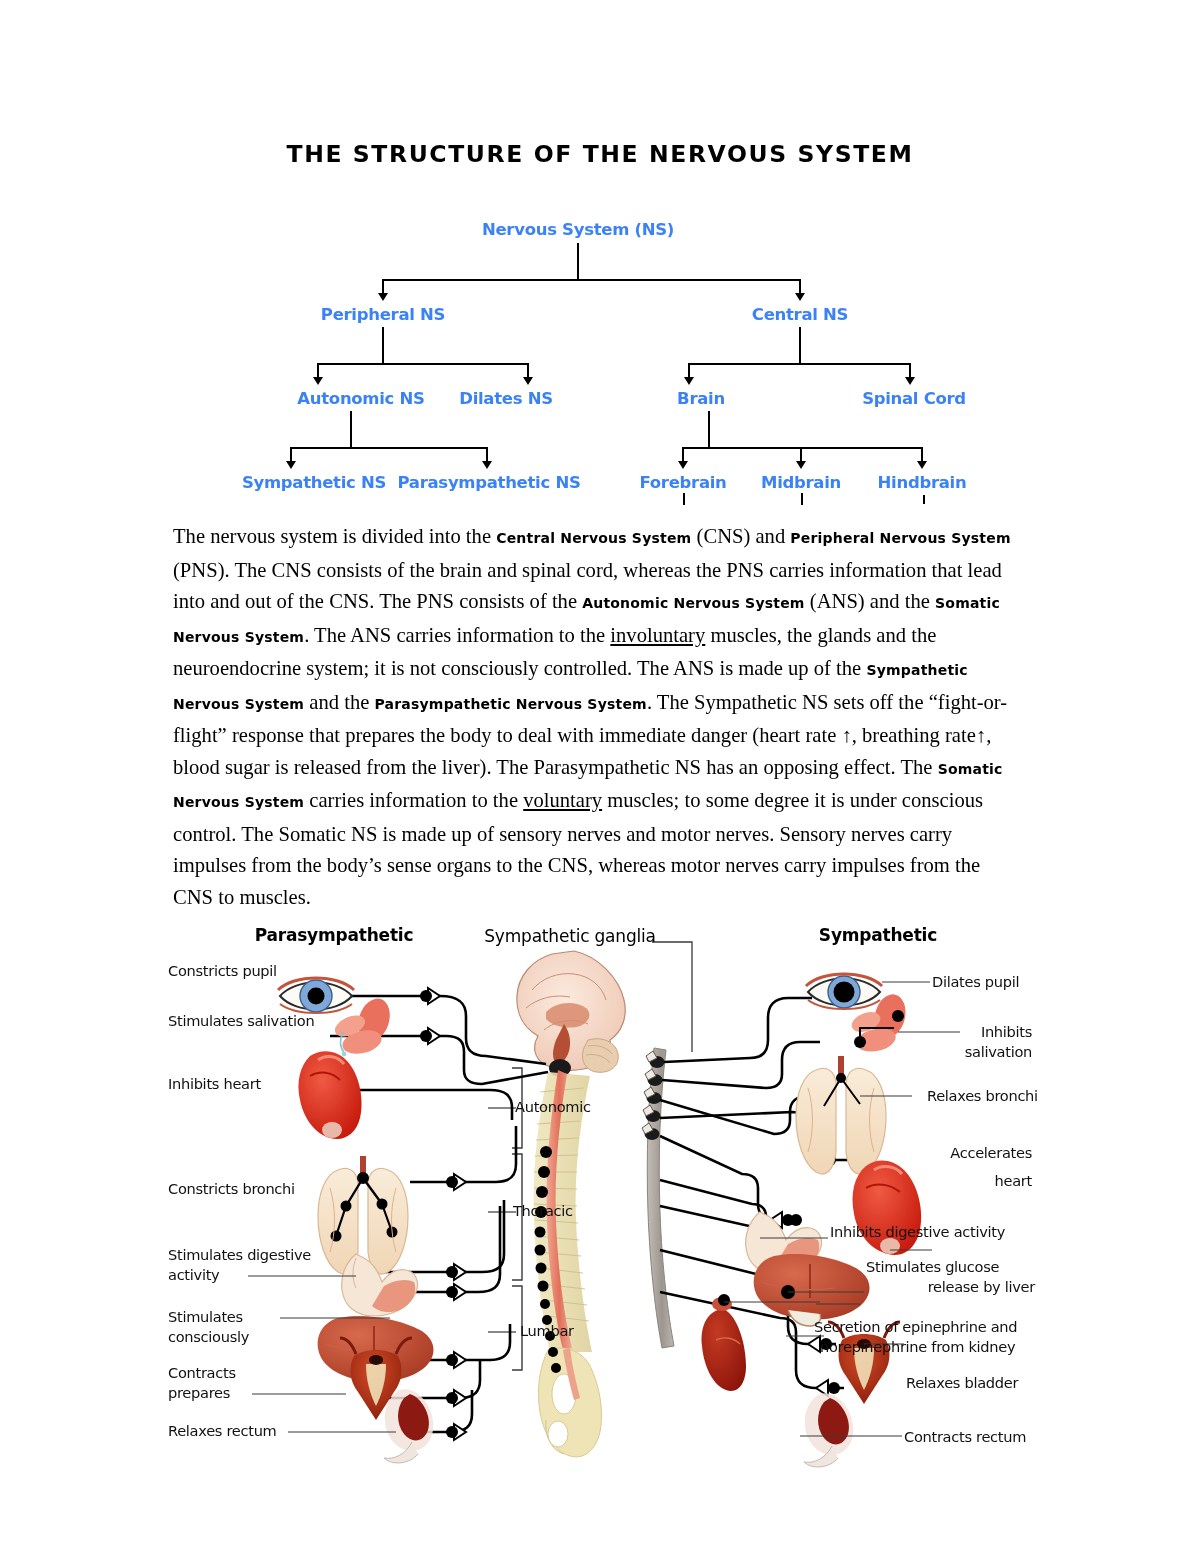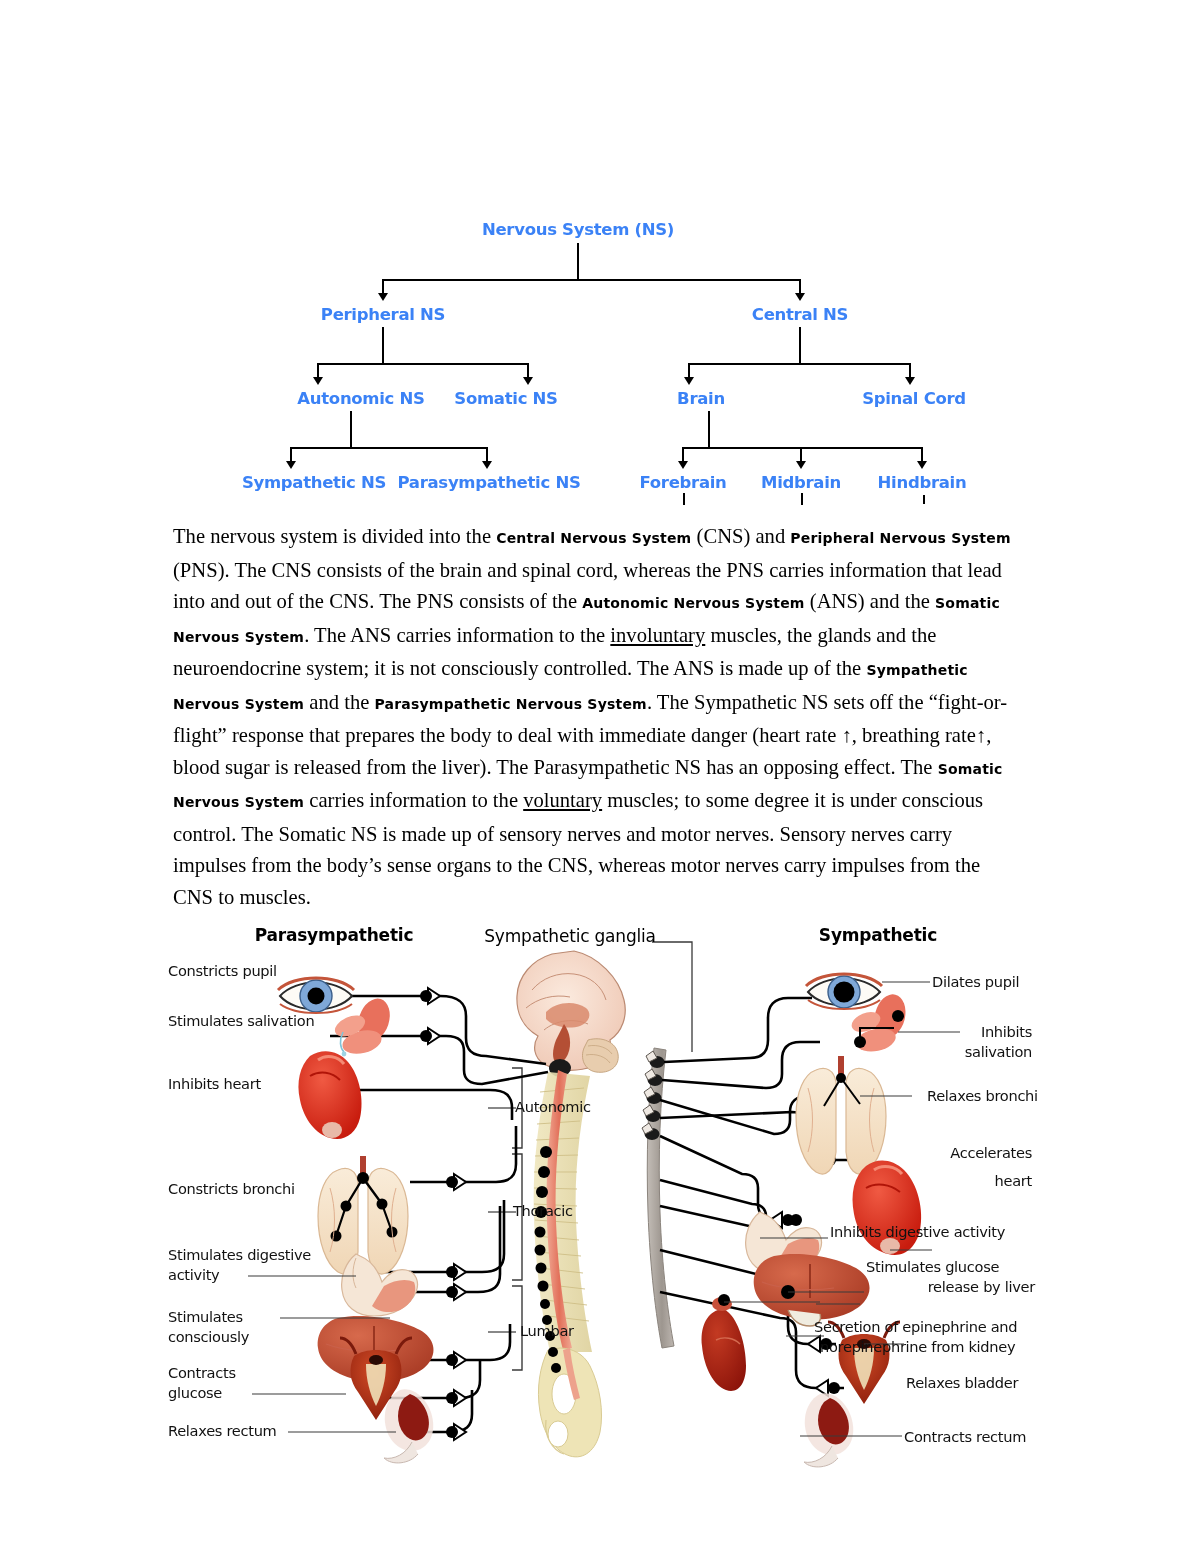--- a/index.html
+++ b/index.html
@@ -51,20 +51,21 @@
     font-size:14.6px;line-height:18px;white-space:nowrap;letter-spacing:-0.3px;color:#111;
   }
   #figure .lbl.r{text-align:right;}
   svg{display:block;overflow:visible;}
 </style>
 </head>
 <body>
 
 <div class="page">
 
+  <div id="doc-title">THE STRUCTURE OF THE NERVOUS SYSTEM</div>
 
   <div id="flowchart">
 
     <div class="node" style="left:348px;top:5px;">Nervous System (NS)</div>
     <div class="vline" style="left:347px;top:28px;height:38px;"></div>
     <div class="hline" style="left:152px;top:64px;width:418px;"></div>
     <div class="vline" style="left:152px;top:64px;height:16px;"></div>
     <div class="vline" style="left:569px;top:64px;height:16px;"></div>
     <div class="arw" style="left:153px;top:78px;"></div>
     <div class="arw" style="left:570px;top:78px;"></div>
@@ -80,21 +81,21 @@
     <div class="arw" style="left:298px;top:162px;"></div>
 
     <div class="vline" style="left:569px;top:112px;height:38px;"></div>
     <div class="hline" style="left:458px;top:148px;width:222px;"></div>
     <div class="vline" style="left:458px;top:148px;height:16px;"></div>
     <div class="vline" style="left:679px;top:148px;height:16px;"></div>
     <div class="arw" style="left:459px;top:162px;"></div>
     <div class="arw" style="left:680px;top:162px;"></div>
 
     <div class="node" style="left:131px;top:174px;">Autonomic NS</div>
-    <div class="node" style="left:276px;top:174px;">Somatic NS</div>
+    <div class="node" style="left:276px;top:174px;">Dilates NS</div>
     <div class="node" style="left:471px;top:174px;">Brain</div>
     <div class="node" style="left:684px;top:174px;">Spinal Cord</div>
 
     <div class="vline" style="left:120px;top:196px;height:38px;"></div>
     <div class="hline" style="left:60px;top:232px;width:198px;"></div>
     <div class="vline" style="left:60px;top:232px;height:16px;"></div>
     <div class="vline" style="left:256px;top:232px;height:16px;"></div>
     <div class="arw" style="left:61px;top:246px;"></div>
     <div class="arw" style="left:257px;top:246px;"></div>
 
@@ -529,21 +530,21 @@
 
     <div class="lbl" style="left:8px;top:42px;">Constricts pupil</div>
     <div class="lbl" style="left:8px;top:92px;">Stimulates salivation</div>
     <div class="lbl" style="left:8px;top:155px;">Inhibits heart</div>
     <div class="lbl" style="left:8px;top:260px;">Constricts bronchi</div>
     <div class="lbl" style="left:8px;top:326px;">Stimulates digestive</div>
     <div class="lbl" style="left:8px;top:346px;">activity</div>
     <div class="lbl" style="left:8px;top:388px;">Stimulates</div>
     <div class="lbl" style="left:8px;top:408px;">consciously</div>
     <div class="lbl" style="left:8px;top:444px;">Contracts</div>
-    <div class="lbl" style="left:8px;top:464px;">glucose</div>
+    <div class="lbl" style="left:8px;top:464px;">prepares</div>
     <div class="lbl" style="left:8px;top:502px;">Relaxes rectum</div>
 
     <div class="lbl" style="left:355px;top:178px;">Autonomic</div>
     <div class="lbl" style="left:353px;top:282px;">Thoracic</div>
     <div class="lbl" style="left:360px;top:402px;">Lumbar</div>
 
     <div class="lbl" style="left:772px;top:53px;">Dilates pupil</div>
     <div class="lbl r" style="left:700px;top:103px;width:172px;">Inhibits</div>
     <div class="lbl r" style="left:700px;top:123px;width:172px;">salivation</div>
     <div class="lbl" style="left:754px;top:167px;margin-left:13px;">Relaxes bronchi</div>

